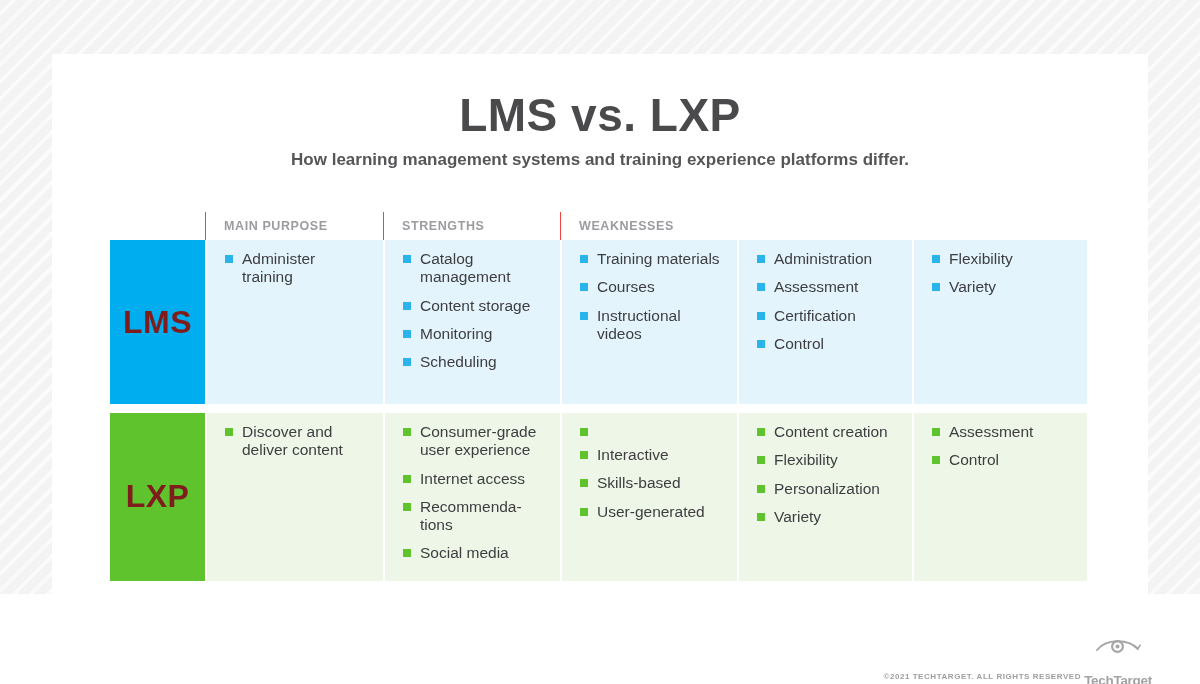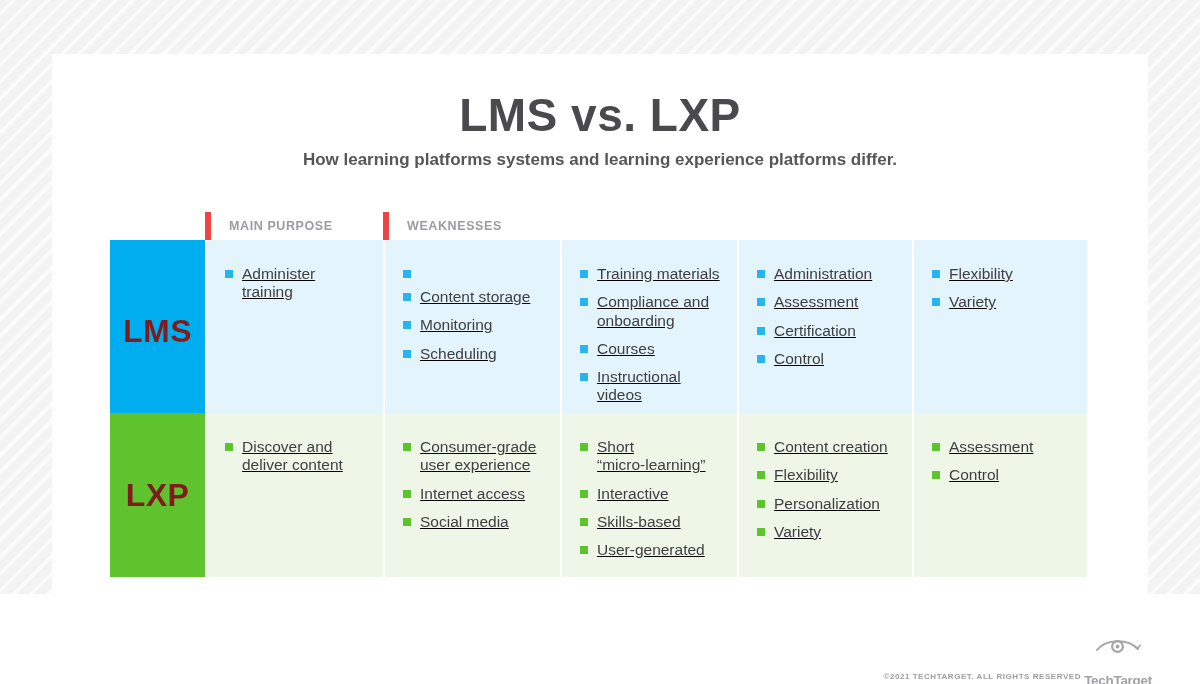--- a/index.html
+++ b/index.html
@@ -51,21 +51,21 @@
     display: grid;
     grid-template-columns: 95px 178px 177px 177px 175px 175px;
     height: 28px;
     align-items: center;
   }
   .hcell {
     height: 28px;
     display: flex;
     align-items: center;
     padding-left: 18px;
-    border-left: 6px solid #ef4444;
+    border-left: 1px solid #ef4444;
     font-size: 12.5px;
     font-weight: 600;
     letter-spacing: 0.6px;
     color: #9b9ca0;
   }
 
   .row {
     display: grid;
     grid-template-columns: 95px 178px 177px 177px 175px 175px;
     height: 164px;
@@ -79,22 +79,21 @@
     justify-content: center;
     color: #7f1d1d;
     font-size: 32px;
     font-weight: 700;
     letter-spacing: 0.5px;
   }
 
   .cell {
     background: var(--rowbg);
     border-left: 2px solid #ffffff;
-    padding: 25px 8px 8px 18px;
-    text-decoration: underline;
+    padding: 10px 8px 8px 18px;
   }
 
   .bullet-item {
     display: flex;
     align-items: flex-start;
     gap: 9px;
     margin-bottom: 10px;
     font-size: 15.5px;
     font-weight: 500;
     line-height: 1.18;
@@ -138,64 +137,62 @@
     color: #a3a3a5;
     margin-top: -4px;
   }
 </style>
 </head>
 <body>
 
 <div class="page">
   <div class="card">
     <h1 class="title">LMS vs. LXP</h1>
-    <p class="subtitle">How learning platforms systems and learning experience platforms differ.</p>
+    <p class="subtitle">How learning management systems and training experience platforms differ.</p>
 
     <div class="table">
       <div class="header-row">
         <div class="hspacer"></div>
         <div class="hcell">MAIN PURPOSE</div>
+        <div class="hcell">STRENGTHS</div>
         <div class="hcell">WEAKNESSES</div>
       </div>
       <div id="rows">
           <div class="row" style="--accent: #00aeef; --rowbg: #e3f4fd; --bullet: #29b5ec;">
             <div class="label-cell">LMS</div>
             <div class="cell">
               <div class="bullet-item">
                 <span class="bullet-square"></span>
                 <span class="bullet-text">Administer
 training</span>
               </div>
             </div>
             <div class="cell">
               <div class="bullet-item">
                 <span class="bullet-square"></span>
+                <span class="bullet-text">Catalog
+management</span>
               </div>
               <div class="bullet-item">
                 <span class="bullet-square"></span>
                 <span class="bullet-text">Content storage</span>
               </div>
               <div class="bullet-item">
                 <span class="bullet-square"></span>
                 <span class="bullet-text">Monitoring</span>
               </div>
               <div class="bullet-item">
                 <span class="bullet-square"></span>
                 <span class="bullet-text">Scheduling</span>
               </div>
             </div>
             <div class="cell">
               <div class="bullet-item">
                 <span class="bullet-square"></span>
                 <span class="bullet-text">Training materials</span>
-              </div>
-              <div class="bullet-item">
-                <span class="bullet-square"></span>
-                <span class="bullet-text">Compliance and
-onboarding</span>
               </div>
               <div class="bullet-item">
                 <span class="bullet-square"></span>
                 <span class="bullet-text">Courses</span>
               </div>
               <div class="bullet-item">
                 <span class="bullet-square"></span>
                 <span class="bullet-text">Instructional
 videos</span>
               </div>
@@ -243,28 +240,31 @@
                 <span class="bullet-square"></span>
                 <span class="bullet-text">Consumer-grade
 user experience</span>
               </div>
               <div class="bullet-item">
                 <span class="bullet-square"></span>
                 <span class="bullet-text">Internet access</span>
               </div>
               <div class="bullet-item">
                 <span class="bullet-square"></span>
+                <span class="bullet-text">Recommenda-
+tions</span>
+              </div>
+              <div class="bullet-item">
+                <span class="bullet-square"></span>
                 <span class="bullet-text">Social media</span>
               </div>
             </div>
             <div class="cell">
               <div class="bullet-item">
                 <span class="bullet-square"></span>
-                <span class="bullet-text">Short
-“micro-learning”</span>
               </div>
               <div class="bullet-item">
                 <span class="bullet-square"></span>
                 <span class="bullet-text">Interactive</span>
               </div>
               <div class="bullet-item">
                 <span class="bullet-square"></span>
                 <span class="bullet-text">Skills-based</span>
               </div>
               <div class="bullet-item">

